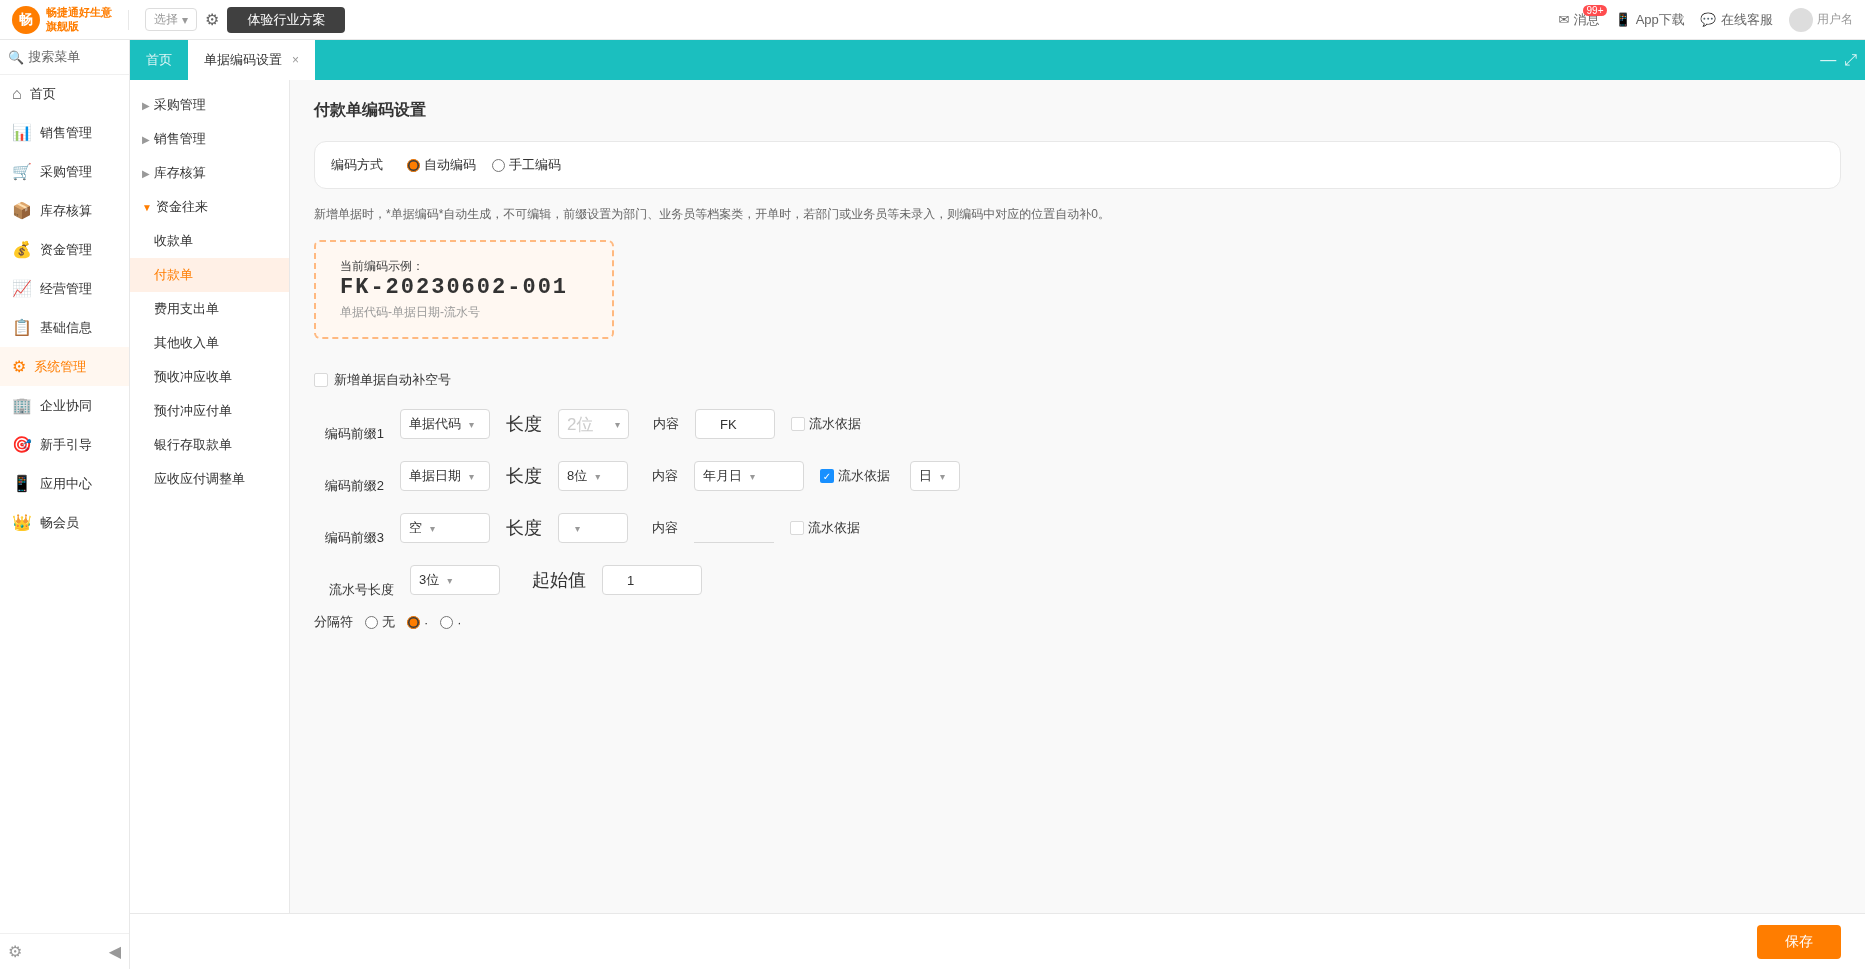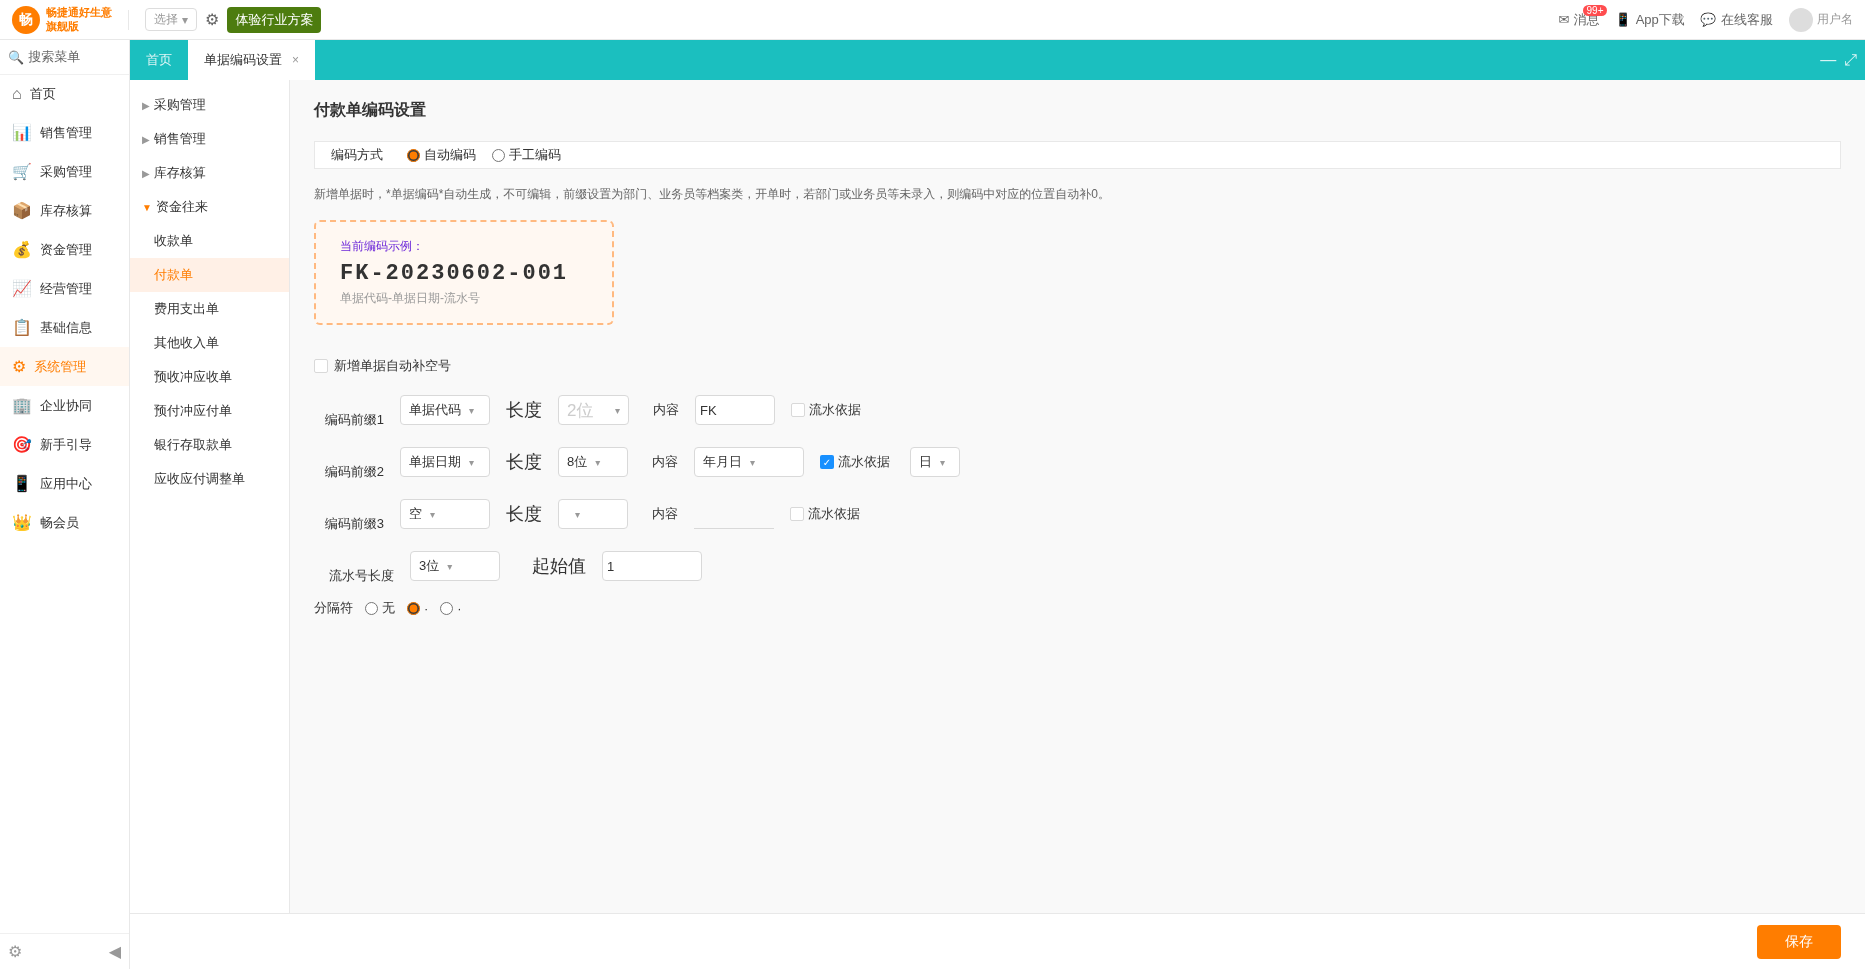--- a/index.html
+++ b/index.html
@@ -7,21 +7,21 @@
 
     
     .top-bar { height: 40px; background: #fff; display: flex; align-items: center; padding: 0 12px; border-bottom: 1px solid #e8e8e8; justify-content: space-between; flex-shrink: 0; }
     .top-bar-left { display: flex; align-items: center; gap: 8px; }
     .top-bar-brand { display: flex; align-items: center; gap: 6px; }
     .brand-icon { width: 28px; height: 28px; background: #ff7d00; border-radius: 50%; display: flex; align-items: center; justify-content: center; color: #fff; font-size: 14px; font-weight: bold; }
     .brand-text { font-size: 11px; color: #ff7d00; line-height: 1.2; font-weight: bold; }
     .top-bar-controls { display: flex; align-items: center; gap: 8px; }
     .top-bar-select { border: 1px solid #ddd; border-radius: 4px; padding: 2px 8px; font-size: 12px; color: #999; display: flex; align-items: center; gap: 4px; }
     .gear-btn { color: #666; cursor: pointer; font-size: 16px; }
-    .trial-btn { background: #4d7c0f; color: #fff; border: none; border-radius: 4px; padding: 4px 8px; font-size: 13px; cursor: pointer; }
+    .trial-btn { background: #404040; color: #fff; border: none; border-radius: 4px; padding: 4px 20px; font-size: 13px; cursor: pointer; }
     .top-bar-right { display: flex; align-items: center; gap: 16px; }
     .top-right-item { display: flex; align-items: center; gap: 4px; font-size: 13px; color: #666; cursor: pointer; position: relative; }
     .badge { background: #ff4d4f; color: #fff; border-radius: 10px; padding: 0 4px; font-size: 10px; position: absolute; top: -6px; right: -8px; min-width: 18px; text-align: center; }
     .avatar { width: 24px; height: 24px; background: #ddd; border-radius: 50%; }
     .username { font-size: 12px; color: #999; }
 
     
     .main-layout { display: flex; flex: 1; overflow: hidden; }
 
     
@@ -54,44 +54,44 @@
     .left-nav-group-title { padding: 8px 12px; color: #333; font-size: 13px; display: flex; align-items: center; gap: 4px; cursor: pointer; }
     .left-nav-group-title .arrow { font-size: 10px; color: #999; }
     .left-nav-item { padding: 8px 12px 8px 24px; color: #333; font-size: 13px; cursor: pointer; }
     .left-nav-item.active { background: #fff0e6; color: #ff7d00; font-weight: 500; }
 
     
     .form-panel { flex: 1; padding: 20px 24px; background: #f9f9f9; overflow-y: auto; }
     .page-title { font-size: 16px; font-weight: 600; color: #333; margin-bottom: 20px; }
 
     
-    .coding-method-row { display: flex; align-items: flex-start; gap: 16px; margin-bottom: 16px; background: #fff; border: 1px solid #e8e8e8; border-radius: 0; padding: 4px 16px; }
+    .coding-method-row { display: flex; align-items: flex-start; gap: 16px; margin-bottom: 16px; background: #fff; border: 1px solid #e8e8e8; border-radius: 12px; padding: 14px 16px; }
     .coding-label { font-size: 13px; color: #333; margin-right: 8px; }
     .radio-group { display: flex; align-items: center; gap: 16px; }
     .radio-item { display: flex; align-items: center; gap: 4px; cursor: pointer; font-size: 13px; color: #333; }
     .radio-input { accent-color: #ff7d00; }
 
     
     .info-text { font-size: 12px; color: #666; margin-bottom: 16px; line-height: 1.6; }
 
     
     .code-preview { border: 2px dashed #ffb980; border-radius: 6px; background: #fff8f2; padding: 16px 24px; margin-bottom: 20px; display: inline-block; min-width: 300px; }
-    .code-preview-label { font-size: 12px; color: #6d28d9; margin-bottom: 6px; }
+    .code-preview-label { font-size: 12px; color: #404040; }
     .code-preview-value { font-size: 22px; font-weight: bold; color: #333; letter-spacing: 2px; font-family: Liberation Mono, monospace; }
     .code-preview-desc { font-size: 12px; color: #999; margin-top: 4px; }
 
     
     .checkbox-row { display: flex; align-items: center; gap: 6px; margin-bottom: 16px; font-size: 13px; color: #333; }
 
     
     .form-row { display: flex; align-items: center; gap: 16px; margin-bottom: 14px; }
     .form-row-label { width: 70px; font-size: 13px; color: #333; text-align: right; flex-shrink: 0; margin-top: 20px; }
     .form-select { height: 30px; border: 1px solid #d9d9d9; border-radius: 4px; padding: 0 8px; font-size: 13px; color: #333; background: #fff; display: flex; align-items: center; gap: 4px; cursor: pointer; min-width: 90px; }
     .form-select-wide { min-width: 110px; }
-    .form-content-input { height: 30px; border: 1px solid #d9d9d9; border-radius: 4px; padding: 0 4px; font-size: 13px; color: #333; background: #fff; width: 80px; }
+    .form-content-input { height: 30px; border: 1px solid #d9d9d9; border-radius: 4px; padding: 0 24px; font-size: 13px; color: #333; background: #fff; width: 80px; }
     .dropdown-arrow { color: #999; font-size: 10px; margin-left: 4px; }
     .length-label { font-size: 18px; color: #333; }
     .content-label { font-size: 13px; color: #333; margin-left: 8px; }
     .liushui-checkbox { display: flex; align-items: center; gap: 4px; font-size: 13px; color: #333; }
     .checked-box { width: 14px; height: 14px; background: #1890ff; border-radius: 2px; display: flex; align-items: center; justify-content: center; }
     .checked-box::after { content: '✓'; color: #fff; font-size: 10px; }
 
     
     .separator-row { display: flex; align-items: center; gap: 12px; margin-top: 8px; font-size: 13px; color: #333; }
     .separator-radio-group { display: flex; align-items: center; gap: 12px; }

